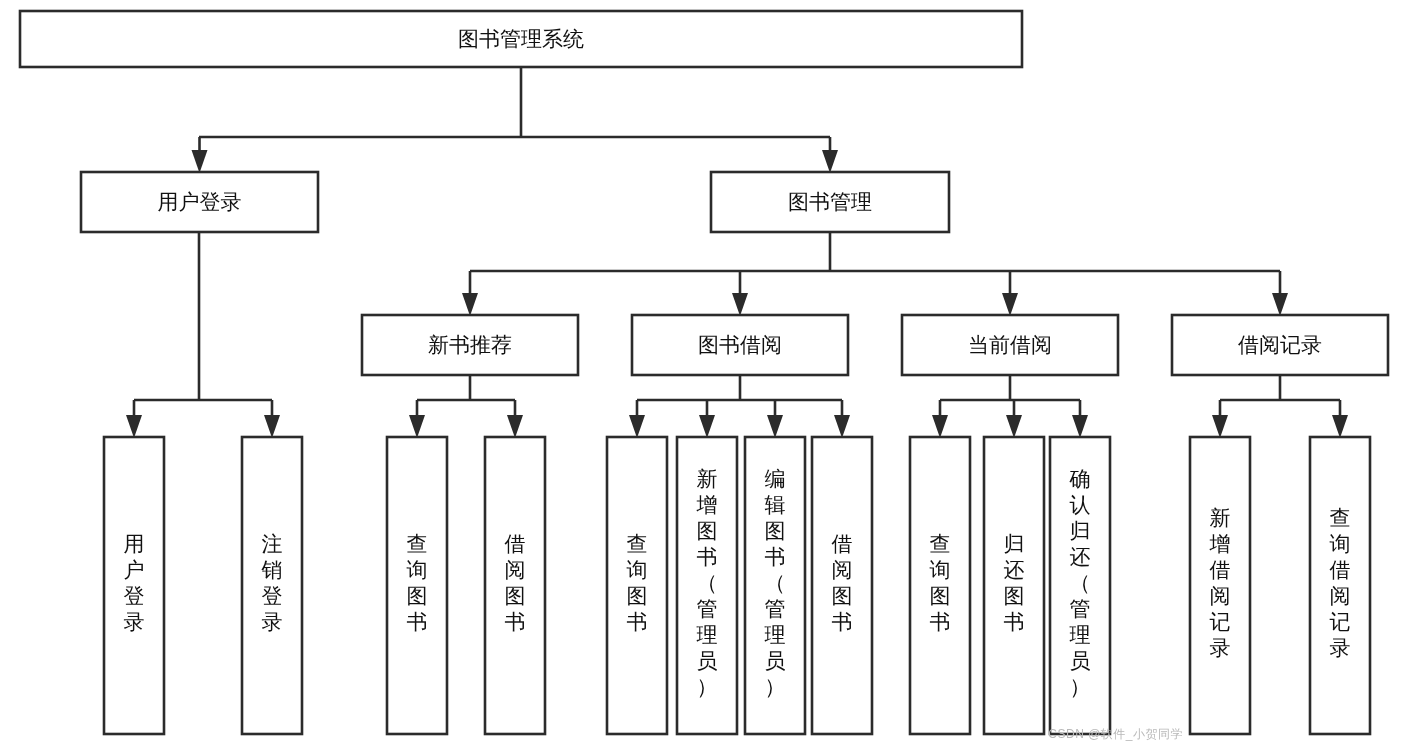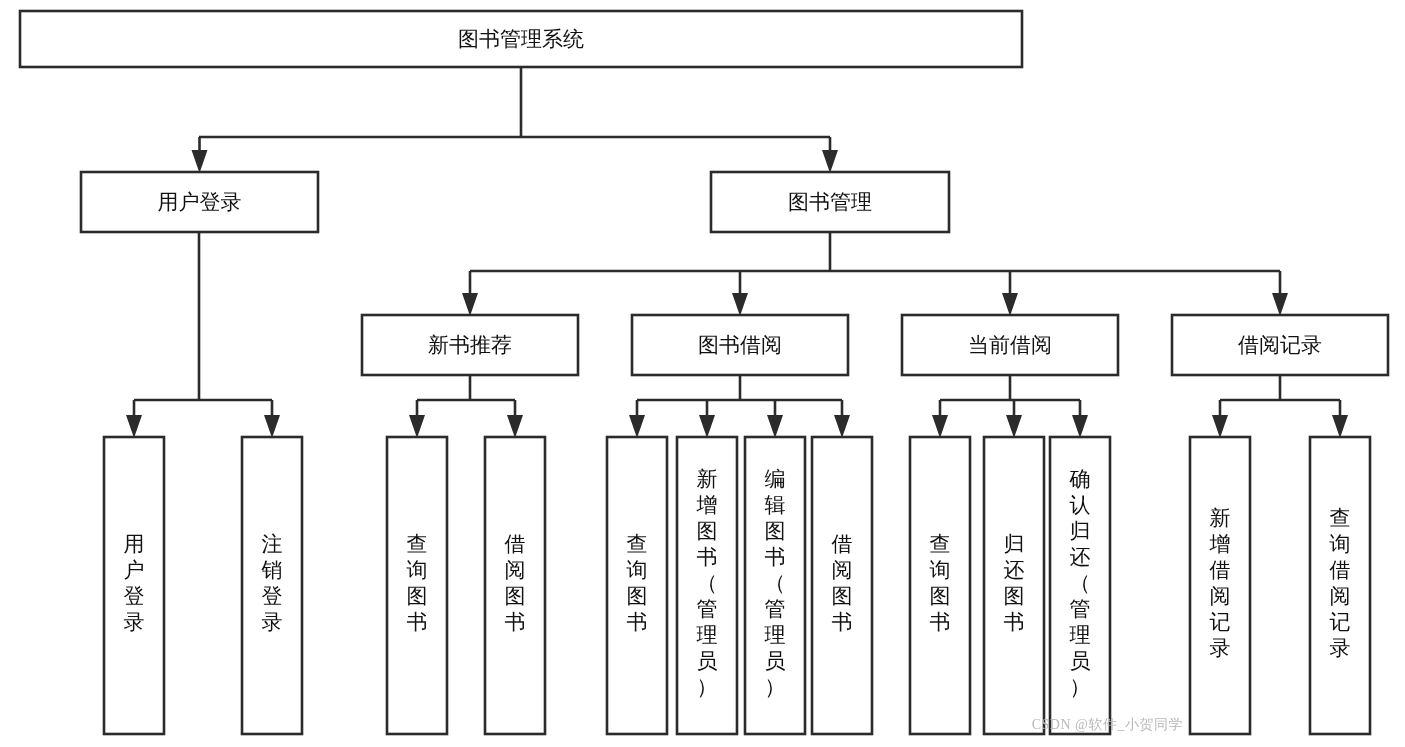--- a/index.html
+++ b/index.html
@@ -50,23 +50,23 @@
     fill: none;
     stroke-linecap: butt;
   }
   .edge-arrow {
     fill: #2b2b2b;
     stroke: none;
   }
   .watermark {
     position: absolute;
     right: 8px;
-    bottom: 13px;
-    font-family: Liberation Serif, serif;
-    font-size: 14px;
+    bottom: 4px;
+    font-family: Liberation Sans, sans-serif;
+    font-size: 12px;
     color: #b9b9b9;
     letter-spacing: 0.5px;
     white-space: nowrap;
     pointer-events: none;
   }
 </style>
 </head>
 <body>
 
 <div id="diagram-root">

